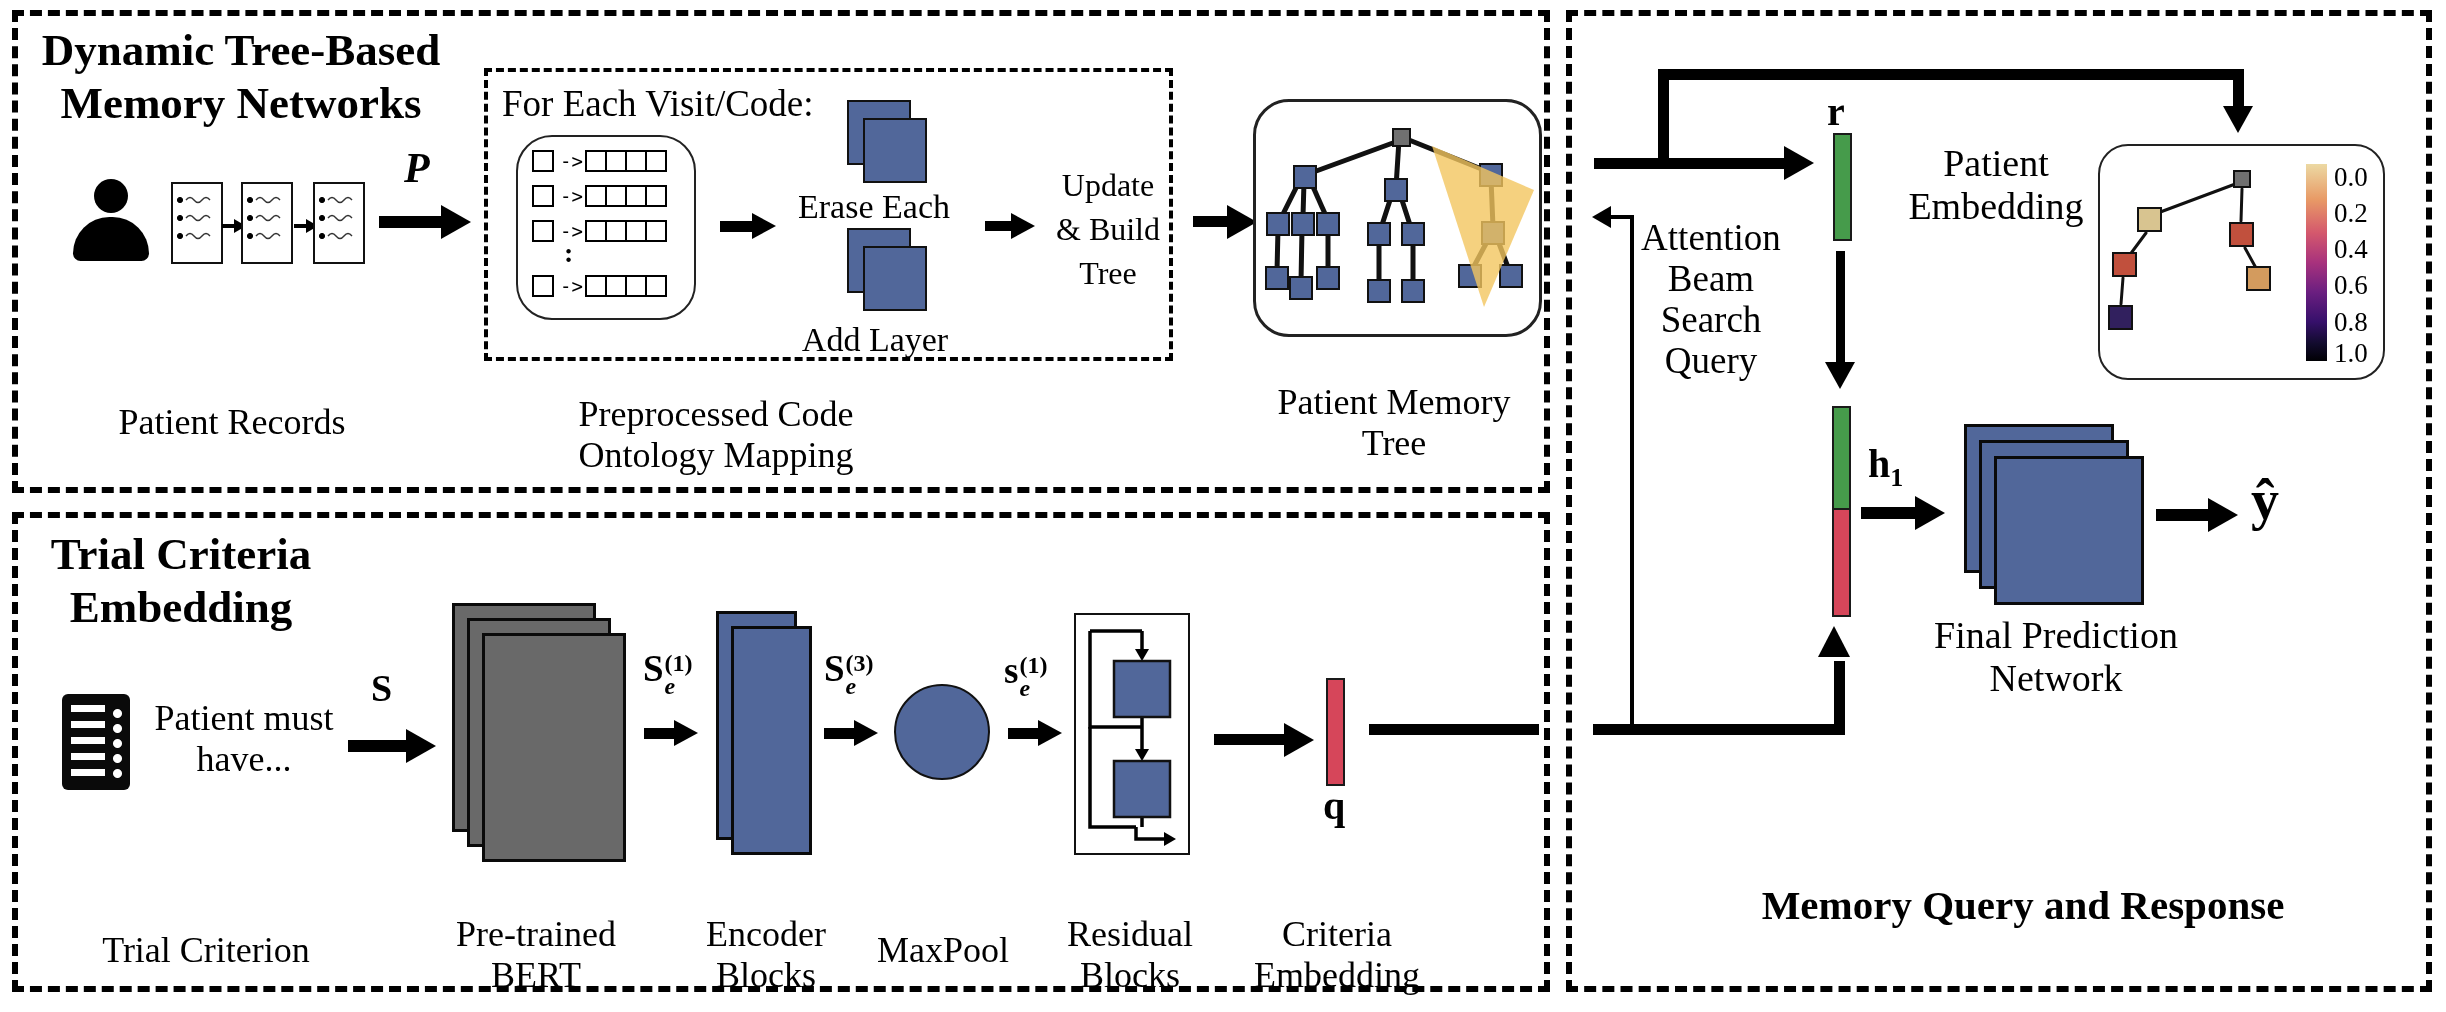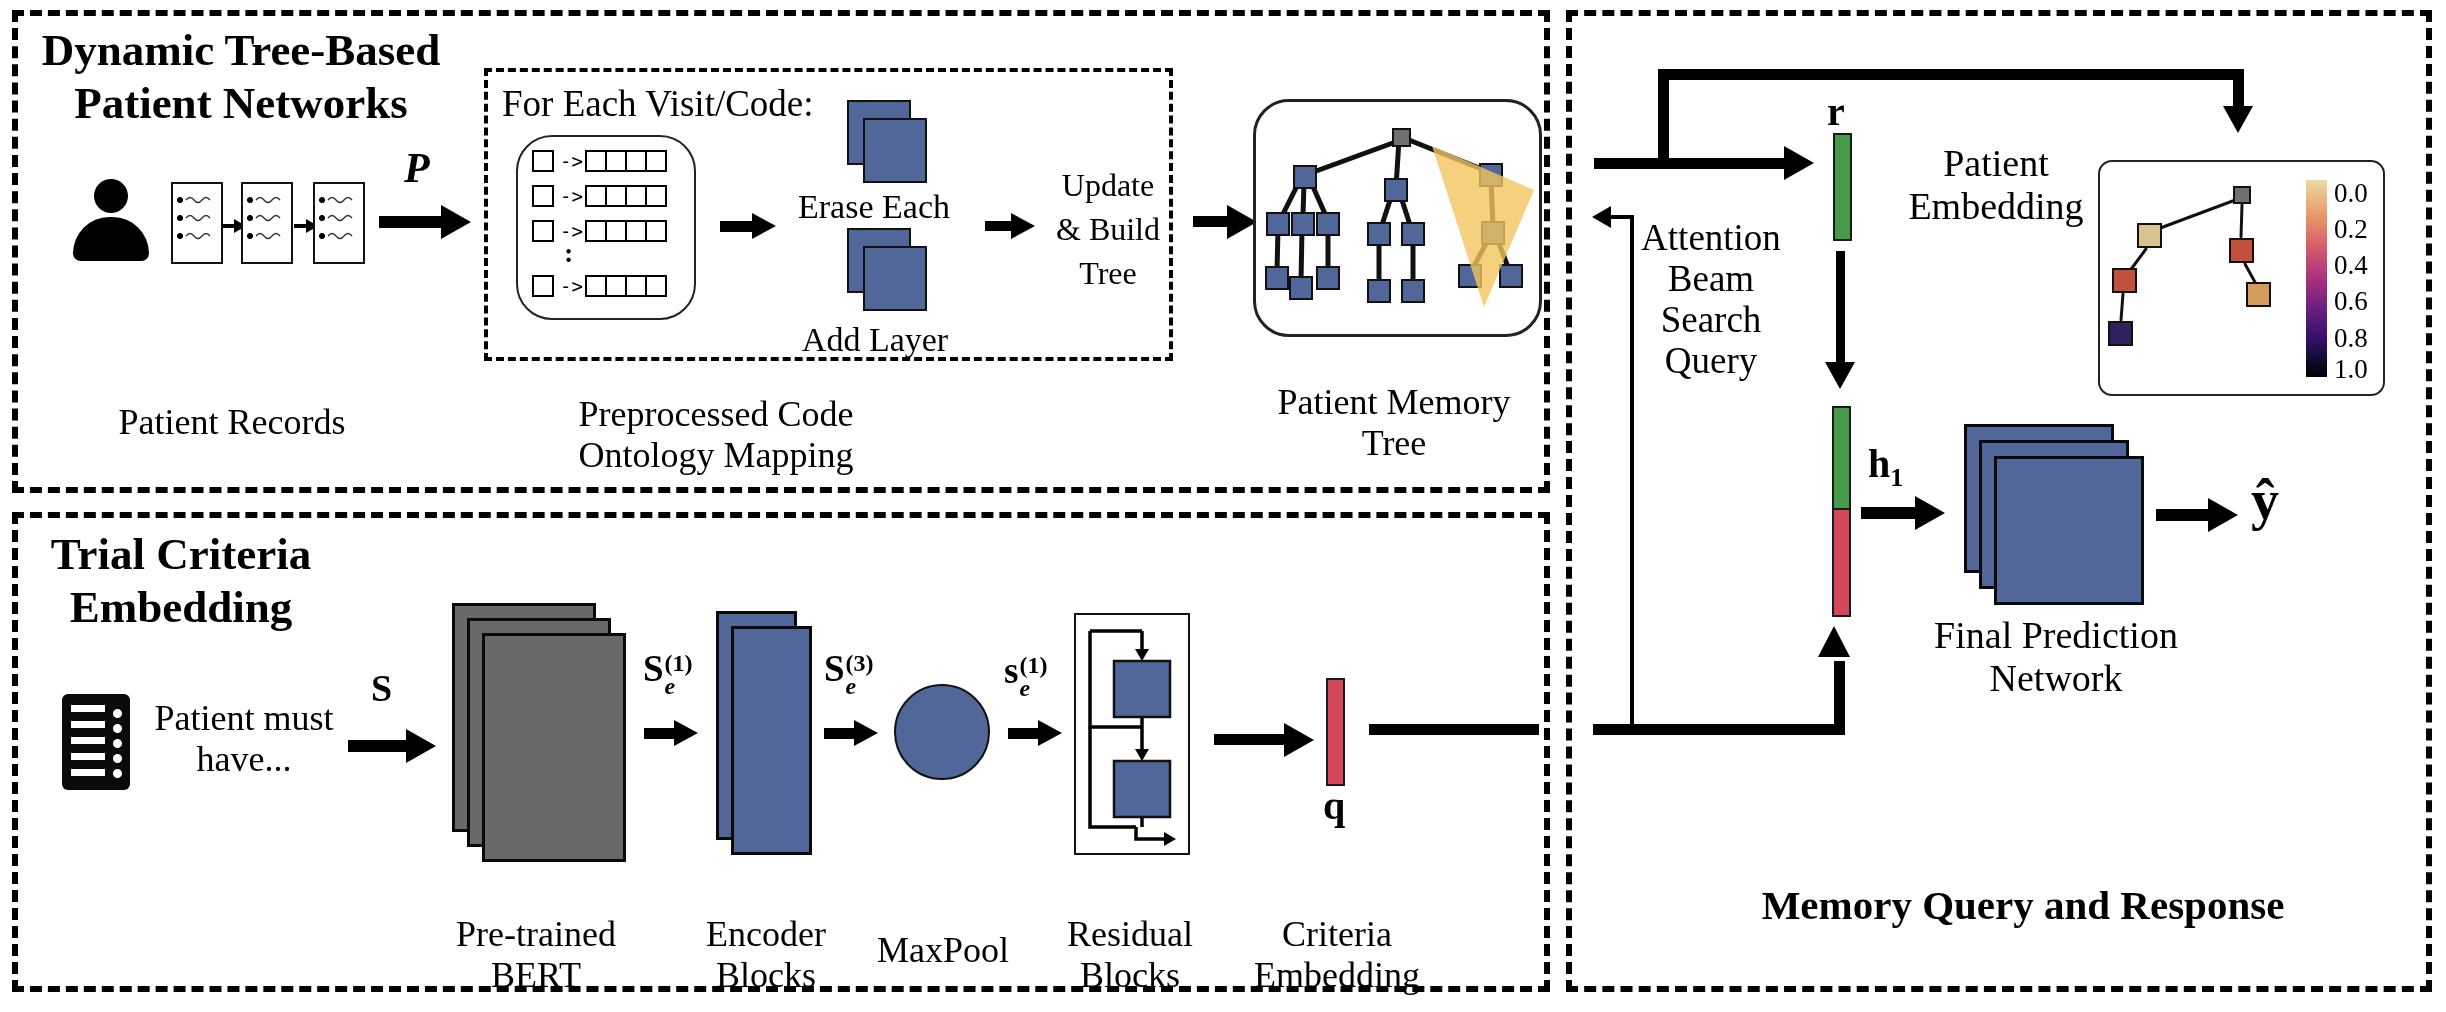--- a/index.html
+++ b/index.html
@@ -46,21 +46,21 @@
      background-image:radial-gradient(circle 4px at 50% 50%,#fff 0 4px,transparent 5px);background-size:11px 15px;}
 </style>
 </head>
 <body>
 
 <div id="stage">
 
   <div class="panel" style="left:12px;top:10px;width:1526px;height:471px;">
     <div class="abs ptitle" style="left:8px;top:8px;width:430px;">
       <div>Dynamic Tree-Based</div>
-      <div>Patient Networks</div>
+      <div>Memory Networks</div>
     </div>
 
     <div class="abs" style="left:55px;top:163px;width:76px;height:84px;">
       <div class="person-head" style="left:21px;top:0;"></div>
       <div class="person-body" style="left:0;top:38px;"></div>
     </div>
 
     <div class="doc" style="left:153px;top:166px;">
       <svg width="44" height="74" viewBox="0 0 44 74">
         <g stroke="#000" fill="#000">
@@ -261,20 +261,21 @@
     <div class="abs cap" style="left:111px;top:180px;width:230px;">
       <div>Patient must</div>
       <div>have...</div>
     </div>
 
     <div class="abs" style="left:353px;top:148px;font-weight:bold;font-size:38px;">S</div>
     <div class="abs" style="left:330px;top:205px;">
       <div class="hline" style="left:0;top:17px;width:60px;height:12px;"></div>
         <div class="head-r" style="left:58px;top:6px;"></div>
     </div>
+    <div class="abs cap" style="left:58px;top:412px;width:260px;">Trial Criterion</div>
 
     <div class="stackrect" style="left:434px;top:85px;width:138px;height:223px;background:#696969;"></div>
     <div class="stackrect" style="left:449px;top:100px;width:138px;height:223px;background:#696969;"></div>
     <div class="stackrect" style="left:464px;top:115px;width:138px;height:223px;background:#696969;"></div>
     <div class="abs cap" style="left:398px;top:396px;width:240px;">
       <div>Pre-trained</div>
       <div>BERT</div>
     </div>
 
     <div class="mathlab" style="left:625px;top:134px;">
@@ -415,21 +416,21 @@
       <div>Final Prediction</div>
       <div>Network</div>
     </div>
 
     <div class="abs" style="left:584px;top:476px;">
       <div class="hline" style="left:0;top:17px;width:54px;height:12px;"></div>
         <div class="head-r" style="left:52px;top:6px;"></div>
     </div>
     <div class="abs" style="left:679px;top:452px;font-weight:bold;font-size:56px;">ŷ</div>
 
-    <div class="roundbox" style="left:526px;top:144px;width:283px;height:232px;border-width:2px;border-radius:14px;font-family:Liberation Serif, serif;">
+    <div class="roundbox" style="left:526px;top:128px;width:283px;height:232px;border-width:2px;border-radius:30px;font-family:Liberation Serif, serif;">
       <svg width="283" height="232" viewBox="0 0 283 232">
         <g stroke="#111" stroke-width="3" stroke-linecap="round">
           <line x1="138" y1="37" x2="55" y2="68"></line>
             <line x1="142" y1="43" x2="141" y2="75"></line>
           <line x1="46" y1="87" x2="29" y2="110"></line>
             <line x1="23" y1="132" x2="21" y2="158"></line>
           <line x1="145" y1="102" x2="156" y2="122"></line>
         </g>
         <g stroke="#111" stroke-width="2">
           <rect x="38" y="62" width="23" height="23" fill="#d8c490"></rect>

